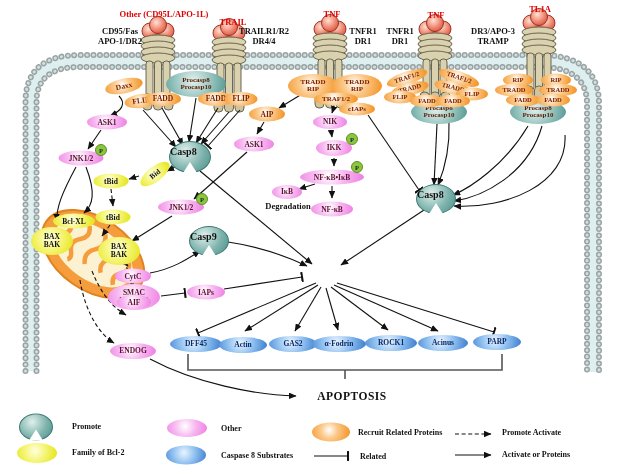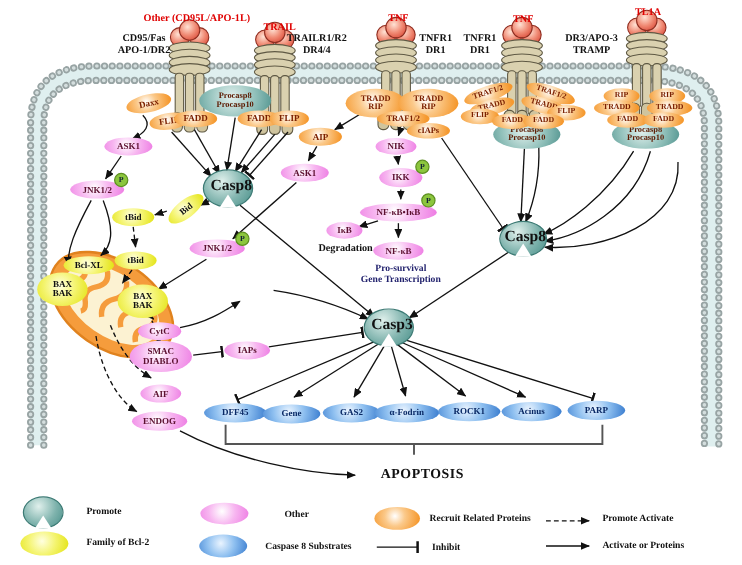--- a/index.html
+++ b/index.html
@@ -17,22 +17,22 @@
   .ov{position:absolute;display:flex;align-items:center;justify-content:center;text-align:center;
       transform:translate(-50%,-50%) rotate(var(--r,0deg));border-radius:50%;
       font-weight:bold;font-size:7.5px;line-height:1.05;white-space:pre-line;z-index:3;}
   .orange{background:radial-gradient(circle at 45% 40%,#fff,#FBC98A 35%,#F5992F 85%);color:#7b2000;}
   .teal{background:radial-gradient(circle at 45% 38%,#E2F1EE,#8FBFB9 55%,#569792 95%);color:#5c1a00;}
   .pink{background:radial-gradient(circle at 45% 40%,#fff,#F7B6F0 45%,#EE7FE4 95%);color:#5c1030;}
   .yellow{background:radial-gradient(circle at 45% 40%,#FFFFE0,#F4F470 45%,#E3E312 95%);color:#111;}
   .blue{background:radial-gradient(circle at 45% 38%,#EAF4FF,#8FC0F0 45%,#3D7FD0 95%);color:#0a2a66;}
   .pac{position:absolute;transform:translate(-50%,-50%);border-radius:50%;z-index:3;
       background:radial-gradient(circle at 38% 30%,#E0F0EC,#7FB3AD 55%,#4E938D 95%);
-      border:1px solid #3c7a74;color:#111;font-weight:bold;font-size:13px;text-align:center;
-      display:flex;align-items:flex-start;justify-content:flex-end;padding-top:4px;box-sizing:border-box;}
+      border:1px solid #3c7a74;color:#111;font-weight:bold;font-size:10px;text-align:center;
+      display:flex;align-items:flex-start;justify-content:flex-start;padding-top:4px;box-sizing:border-box;}
   .pac .notch{position:absolute;bottom:-1px;left:50%;transform:translateX(-50%);width:0;height:0;
       border-left:7px solid transparent;border-right:7px solid transparent;border-bottom:11px solid #fff;}
   .p{position:absolute;transform:translate(-50%,-50%);width:10px;height:10px;border-radius:50%;
       background:#8CC63E;border:1px solid #5d8f20;color:#123;font-weight:bold;font-size:6.5px;
       display:flex;align-items:center;justify-content:center;z-index:4;}
   .lbl{position:absolute;transform:translate(-50%,-50%);font-weight:bold;font-size:8.5px;line-height:1.12;
       text-align:center;color:#111;white-space:pre-line;z-index:2;}
   .red{color:#E00000;}
   .apop{font-size:11.5px;letter-spacing:.5px;}
   .navy{color:#23236e;}
@@ -198,33 +198,33 @@
 <div class="ov yellow" style="left:111px;top:181px;width:35px;height:15px">tBid</div>
 <div class="ov yellow" style="left:113px;top:217px;width:35px;height:15px">tBid</div>
 <div class="ov yellow" style="left:74px;top:221px;width:42px;height:15px">Bcl-XL</div>
 <div class="ov yellow" style="left:52px;top:241px;width:42px;height:28px">BAX
 BAK</div>
 <div class="ov yellow" style="left:119px;top:251px;width:42px;height:28px">BAX
 BAK</div>
 <div class="ov pink" style="left:133px;top:276px;width:36px;height:15px">CytC</div>
 <div class="ov pink" style="left:134px;top:297px;width:52px;height:26px">SMAC
 DIABLO</div>
-<div class="ov pink" style="left:134px;top:328px;width:34px;height:15px">AIF</div>
+<div class="ov pink" style="left:134px;top:302px;width:34px;height:15px">AIF</div>
 <div class="ov pink" style="left:133px;top:351px;width:46px;height:16px">ENDOG</div>
 
 <div class="pac" style="left:190px;top:157px;width:42px;height:32px">
       <span>Casp8</span>
       <span class="notch"></span>
     </div>
 <div class="pac" style="left:436px;top:199px;width:40px;height:30px">
       <span>Casp8</span>
       <span class="notch"></span>
     </div>
-<div class="pac" style="left:324px;top:273px;width:42px;height:32px">
-      <span>Casp3</span>
+<div class="pac" style="left:209px;top:241px;width:40px;height:30px">
+      <span>Casp9</span>
       <span class="notch"></span>
     </div>
 <div class="ov pink" style="left:206px;top:292px;width:38px;height:15px">IAPs</div>
 
 <div class="ov orange" style="left:267px;top:114px;width:36px;height:15px">AIP</div>
 <div class="ov pink" style="left:254px;top:144px;width:40px;height:15px">ASK1</div>
 <div class="ov pink" style="left:181px;top:207px;width:46px;height:15px">JNK1/2</div>
 <span class="p" style="left:202px;top:199px">P</span>
 
 <div class="ov orange" style="left:313px;top:86px;width:50px;height:24px;font-size:7px">TRADD
@@ -234,22 +234,20 @@
 <div class="ov orange" style="left:336px;top:99px;width:44px;height:13px;font-size:7px">TRAF1/2</div>
 <div class="ov orange" style="left:357px;top:109px;width:36px;height:13px;font-size:7px">cIAPs</div>
 <div class="ov pink" style="left:330px;top:122px;width:34px;height:14px">NIK</div>
 <div class="ov pink" style="left:334px;top:148px;width:36px;height:16px">IKK</div>
 <span class="p" style="left:352px;top:139px">P</span>
 <div class="ov pink" style="left:332px;top:177px;width:64px;height:15px">NF-κB•IκB</div>
 <span class="p" style="left:357px;top:167px">P</span>
 <div class="ov pink" style="left:287px;top:192px;width:30px;height:14px">IκB</div>
 <div class="ov pink" style="left:332px;top:209px;width:42px;height:15px">NF-κB</div>
 <div class="lbl" style="left:288px;top:207px">Degradation</div>
-<div class="lbl navy" style="left:334px;top:229px;font-size:8px">Pro-survival
-Gene  Transcription</div>
 
 <div class="ov teal" style="left:439px;top:112px;width:56px;height:24px;font-size:7px">Procasp8
 Procasp10</div>
 <div class="ov orange" style="left:407px;top:78px;width:42px;height:13px;font-size:6.5px;--r:-18deg">TRAF1/2</div>
 <div class="ov orange" style="left:459px;top:78px;width:42px;height:13px;font-size:6.5px;--r:18deg">TRAF1/2</div>
 <div class="ov orange" style="left:410px;top:89px;width:38px;height:13px;font-size:6.5px;--r:-14deg">TRADD</div>
 <div class="ov orange" style="left:453px;top:88px;width:38px;height:13px;font-size:6.5px;--r:14deg">TRADD</div>
 <div class="ov orange" style="left:400px;top:97px;width:32px;height:13px;font-size:6.5px">FLIP</div>
 <div class="ov orange" style="left:472px;top:94px;width:32px;height:13px;font-size:6.5px">FLIP</div>
 <div class="ov orange" style="left:427px;top:101px;width:34px;height:13px;font-size:6.5px">FADD</div>
@@ -258,38 +256,38 @@
 <div class="ov teal" style="left:538px;top:112px;width:56px;height:24px;font-size:7px">Procasp8
 Procasp10</div>
 <div class="ov orange" style="left:518px;top:80px;width:30px;height:13px;font-size:6.5px">RIP</div>
 <div class="ov orange" style="left:556px;top:80px;width:30px;height:13px;font-size:6.5px">RIP</div>
 <div class="ov orange" style="left:514px;top:90px;width:38px;height:13px;font-size:6.5px">TRADD</div>
 <div class="ov orange" style="left:558px;top:90px;width:38px;height:13px;font-size:6.5px">TRADD</div>
 <div class="ov orange" style="left:523px;top:100px;width:34px;height:13px;font-size:6.5px">FADD</div>
 <div class="ov orange" style="left:553px;top:100px;width:34px;height:13px;font-size:6.5px">FADD</div>
 
 <div class="ov blue" style="left:196px;top:344px;width:52px;height:16px">DFF45</div>
-<div class="ov blue" style="left:243px;top:345px;width:48px;height:16px">Gene</div>
+<div class="ov blue" style="left:243px;top:345px;width:48px;height:16px">Actin</div>
 <div class="ov blue" style="left:293px;top:344px;width:48px;height:16px">GAS2</div>
 <div class="ov blue" style="left:339px;top:344px;width:54px;height:16px">α-Fodrin</div>
 <div class="ov blue" style="left:391px;top:343px;width:52px;height:16px">ROCK1</div>
 <div class="ov blue" style="left:443px;top:343px;width:50px;height:16px">Acinus</div>
 <div class="ov blue" style="left:497px;top:342px;width:48px;height:16px">PARP</div>
 
 <div class="lbl apop" style="left:352px;top:396px">APOPTOSIS</div>
 
 <div class="pac" style="left:36px;top:427px;width:34px;height:27px">
       <span class="notch"></span>
     </div>
 <div class="lg" style="left:72px;top:426px">Promote</div>
 <div class="ov yellow" style="left:37px;top:453px;width:40px;height:20px"></div>
 <div class="lg" style="left:72px;top:452px">Family of Bcl-2</div>
 <div class="ov pink" style="left:187px;top:428px;width:40px;height:18px"></div>
-<div class="lg" style="left:237px;top:428px">Other</div>
+<div class="lg" style="left:221px;top:428px">Other</div>
 <div class="ov blue" style="left:186px;top:455px;width:40px;height:19px"></div>
 <div class="lg" style="left:221px;top:455px">Caspase 8 Substrates</div>
 <div class="ov orange" style="left:331px;top:432px;width:38px;height:19px"></div>
 <div class="lg" style="left:358px;top:432px">Recruit Related Proteins</div>
-<div class="lg" style="left:360px;top:456px">Inhibit</div>
+<div class="lg" style="left:360px;top:456px">Related</div>
 <div class="lg" style="left:502px;top:432px">Promote Activate</div>
 <div class="lg" style="left:502px;top:454px">Activate or Proteins</div>
 
 </div>
 
 </body></html>

